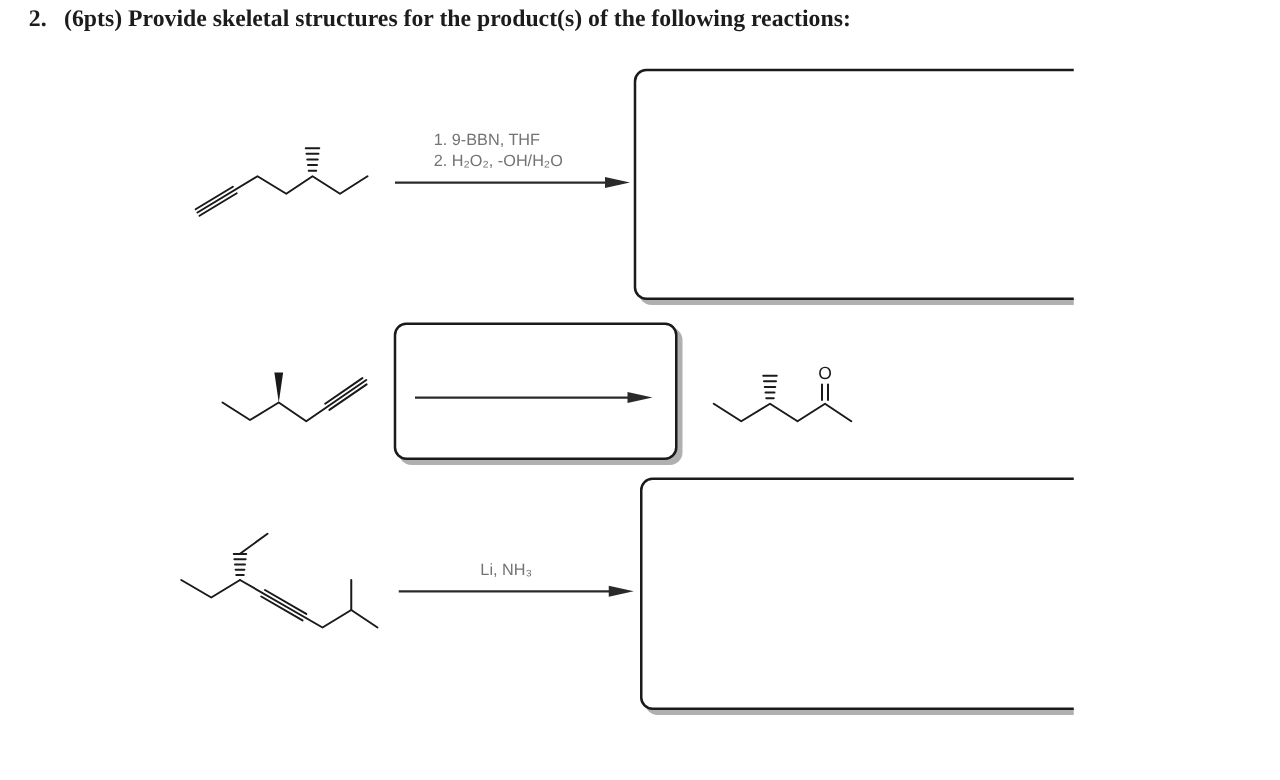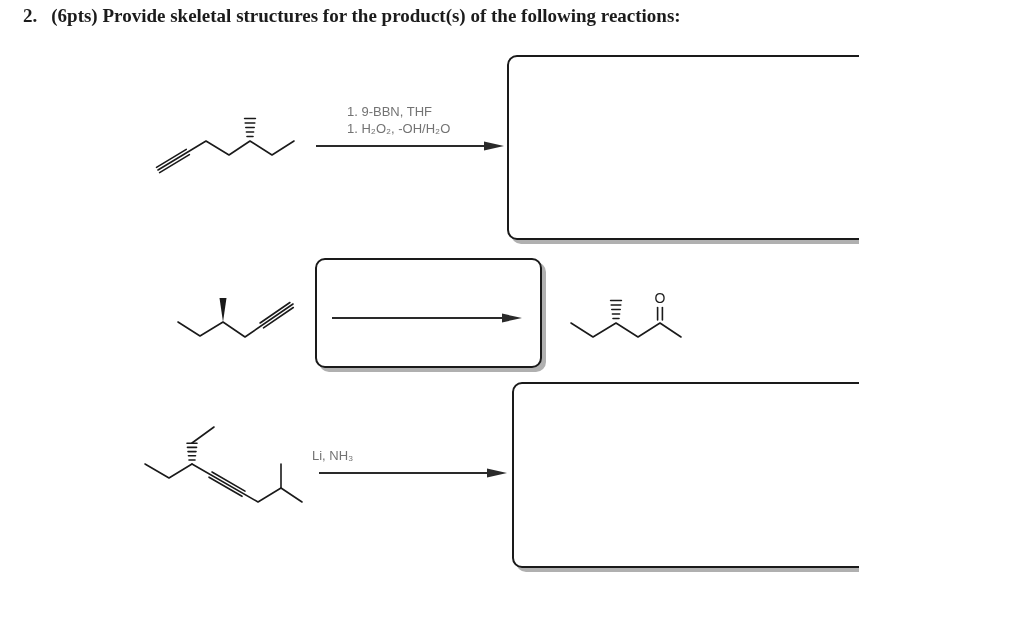--- a/index.html
+++ b/index.html
@@ -28,21 +28,21 @@
     border-radius: 10px;
     box-shadow: 4px 4px 0 #b0b0b0;
   }
   .reagent-text {
     font-family: "Liberation Sans", "DejaVu Sans", sans-serif;
     font-size: 13px;
     line-height: 17px;
     color: #737373;
     white-space: nowrap;
   }
-  .centered { }
+  .centered { text-align: center; }
   svg .bond {
     stroke: #1a1a1a;
     stroke-width: 1.6;
     fill: none;
     stroke-linecap: round;
     stroke-linejoin: round;
   }
   svg .wedge { fill: #1a1a1a; stroke: none; }
   svg .atom-label {
     font-family: "Liberation Sans", "DejaVu Sans", sans-serif;
@@ -75,21 +75,21 @@
         <path d="M102,38.5 L108,38.5"></path>
         <path d="M101.4,34 L108.6,34"></path>
         <path d="M100.8,29.5 L109.2,29.5"></path>
         <path d="M100.2,25 L109.8,25"></path>
         <path d="M99.6,20.5 L110.4,20.5"></path>
       </g>
     </svg>
 
     <div class="abs reagent-text" style="left:347px; top:103px;">
       <div>1. 9-BBN, THF</div>
-      <div>1. H₂O₂, -OH/H₂O</div>
+      <div>2. H₂O₂, -OH/H₂O</div>
     </div>
 
     <svg class="abs" style="left:315px; top:139px;" width="190" height="14" viewBox="0 0 190 14">
       <line class="arrow-line" x1="1" y1="7" x2="172" y2="7"></line>
       <polygon class="arrow-head" points="189,7 169,2.6 169,11.4"></polygon>
     </svg>
 
     <div class="abs answer-box" style="left:507px; top:55px; width:367px; height:181px;"></div>
   </div>
 

